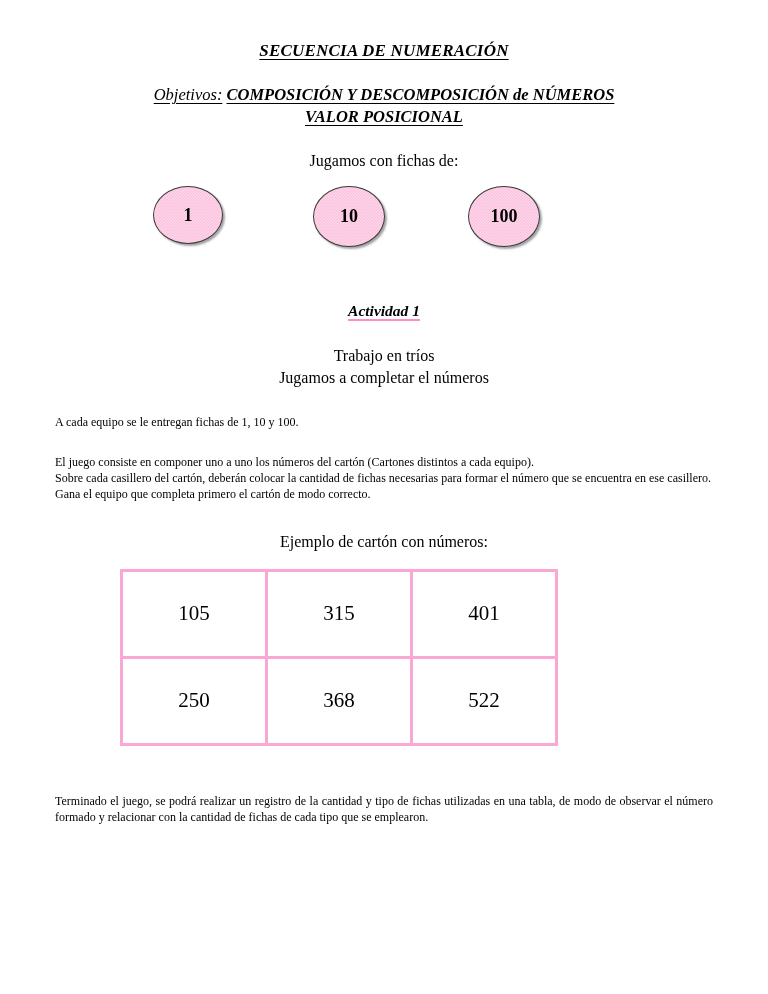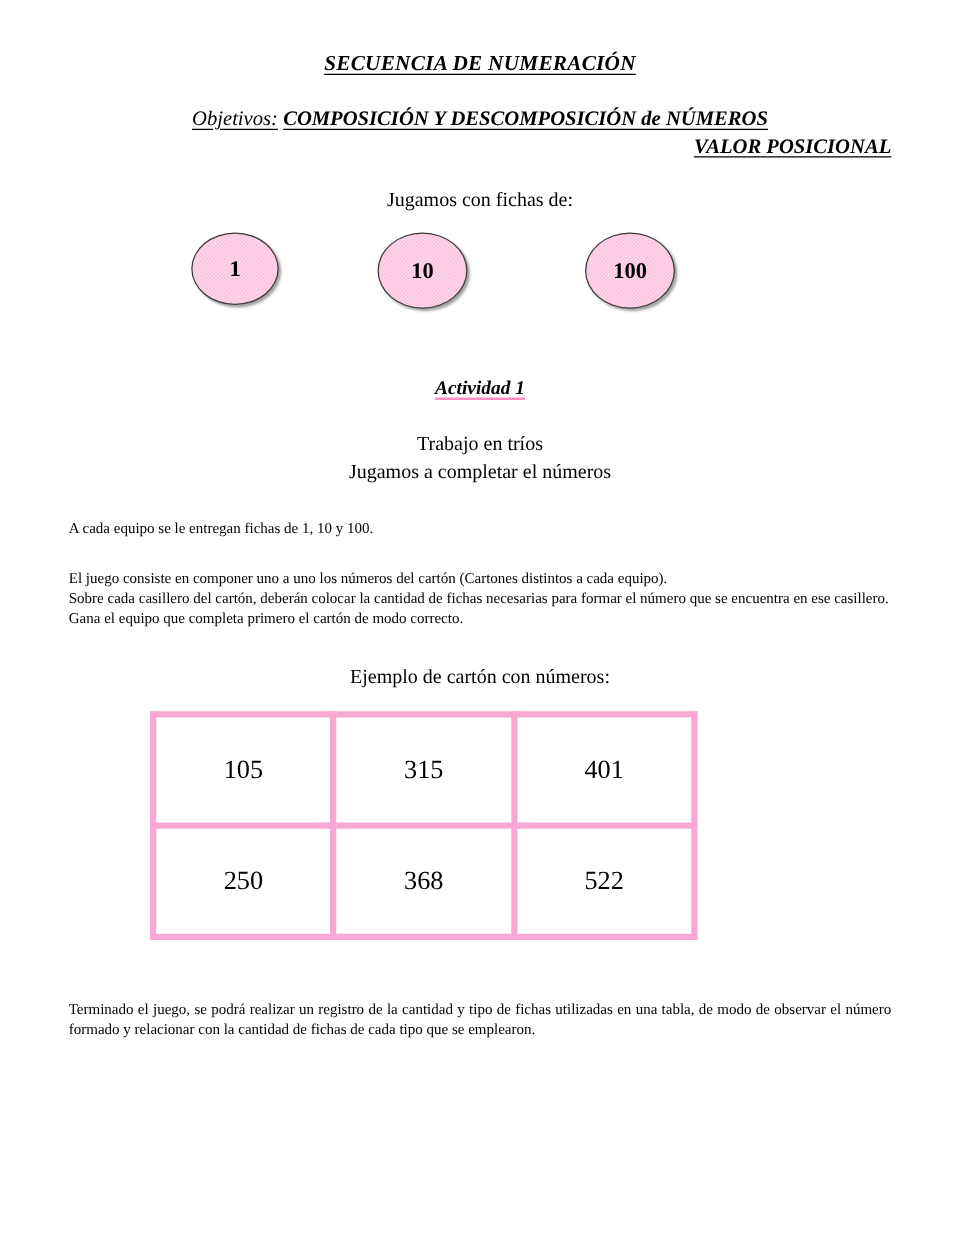--- a/index.html
+++ b/index.html
@@ -56,21 +56,20 @@
     font-weight: bold;
     text-decoration: underline;
     text-underline-offset: 3px;
   }
   .obj-line2 {
     display: block;
     font-style: italic;
     font-weight: bold;
     text-decoration: underline;
     text-underline-offset: 3px;
-    text-align: right;
   }
 
   .center-line {
     text-align: center;
     font-size: 16px;
     margin: 0;
   }
   .play-with { padding-top: 24px; }
 
   
@@ -93,21 +92,21 @@
       linear-gradient(45deg, #ffd9ec 25%, transparent 25%, transparent 75%, #ffd9ec 75%);
     background-size: 3px 3px;
     background-position: 0 0, 1.5px 1.5px;
     box-shadow: 2px 2px 2px rgba(90, 90, 90, 0.55);
     font-weight: bold;
     font-size: 18px;
     color: #000;
     box-sizing: border-box;
   }
   .token-1   { left: 98px;  width: 70px; height: 58px; }
-  .token-10  { left: 247px; width: 72px; height: 61px; }
+  .token-10  { left: 258px; width: 72px; height: 61px; }
   .token-100 { left: 413px; width: 72px; height: 61px; }
 
   
   .activity {
     text-align: center;
     margin: 0;
     padding-top: 44px;
     font-size: 15.5px;
     font-weight: bold;
     font-style: italic;
@@ -147,21 +146,21 @@
     display: flex;
     justify-content: flex-start;
   }
   table.carton {
     border-collapse: collapse;
     margin-left: 65px;
     width: 438px;
     table-layout: fixed;
   }
   table.carton td {
-    border: 5px solid #f9a8d4;
+    border: 3px solid #f9a8d4;
     height: 82px;
     text-align: center;
     vertical-align: middle;
     font-size: 21px;
     color: #000;
   }
 </style>
 </head>
 <body>
 

